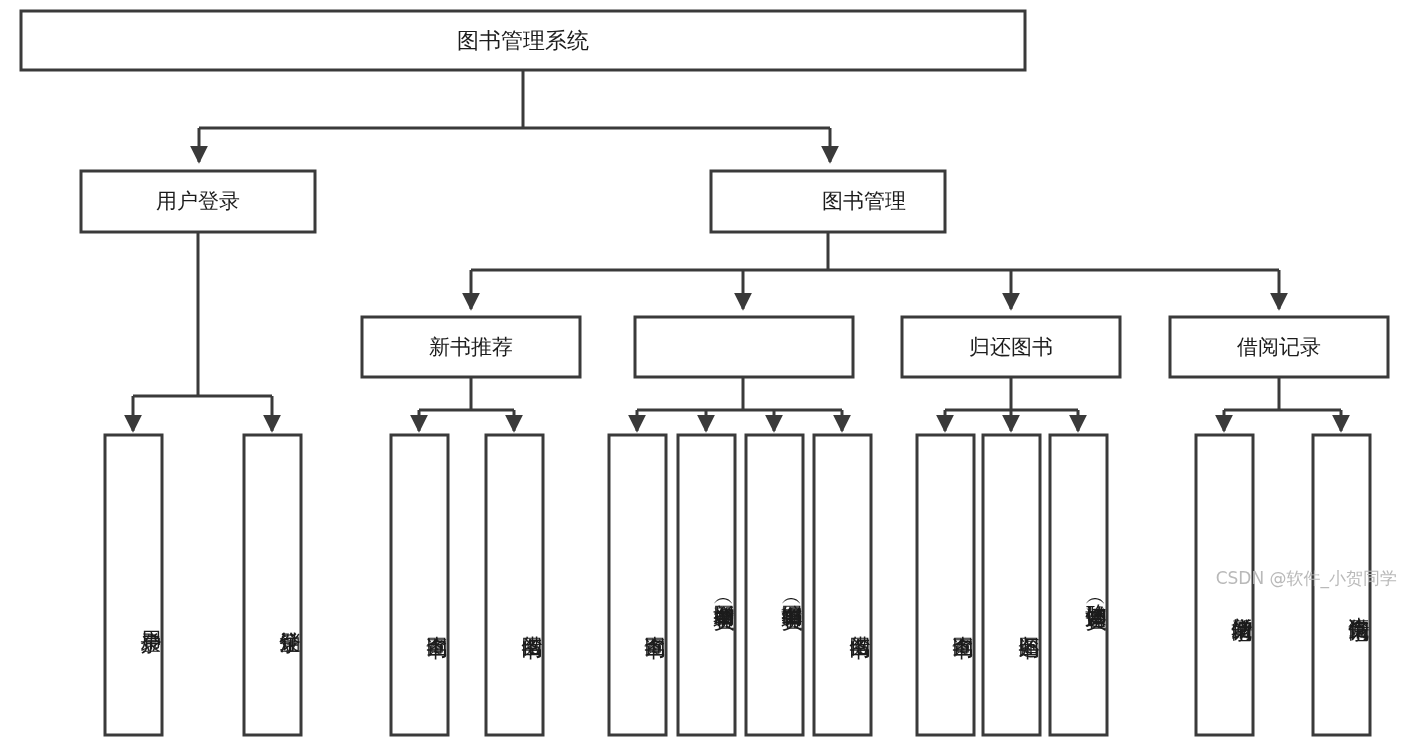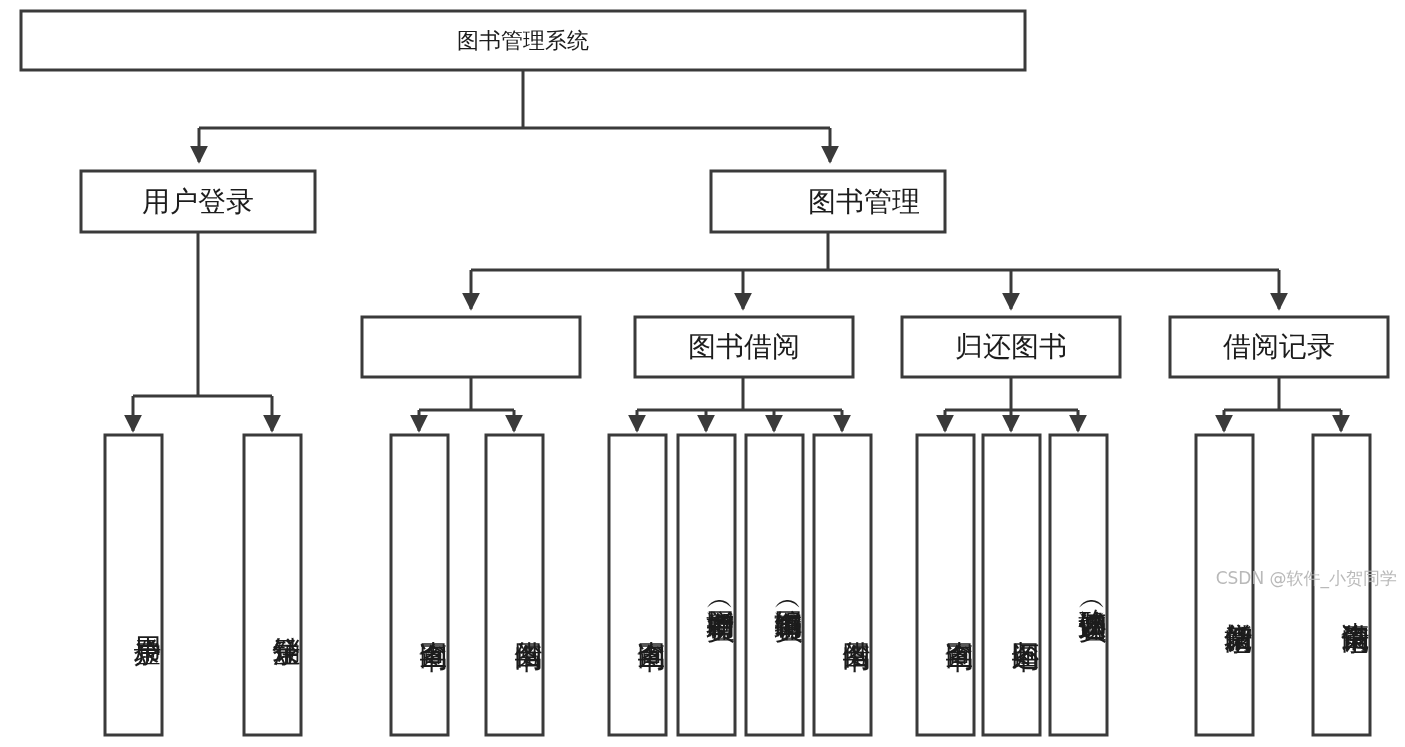--- a/index.html
+++ b/index.html
@@ -41,21 +41,21 @@
     fill: #3a3a3a;
     stroke: none;
   }
   .node-label {
     position: absolute;
     display: flex;
     align-items: center;
     justify-content: center;
     color: #1c1c1c;
     font-family: "DejaVu Sans", "Liberation Sans", sans-serif;
-    font-size: 28px;
+    font-size: 21px;
     line-height: 1.06;
     white-space: pre;
     text-align: center;
     pointer-events: none;
   }
   .node-label.vertical {
     writing-mode: vertical-rl;
     text-orientation: upright;
     letter-spacing: 1px;
     align-items: flex-start;
@@ -145,21 +145,21 @@
 
     <rect class="node-box" x="1196" y="435" width="57" height="300"></rect>
     <rect class="node-box" x="1313" y="435" width="57" height="300"></rect>
   </svg>
 
   <div class="node-label" style="left:21px; top:11px; width:1004px; height:59px; font-size:22px;">图书管理系统</div>
 
   <div class="node-label" style="left:81px; top:171px; width:234px; height:61px;">用户登录</div>
   <div class="node-label" style="left:711px; top:171px; width:234px; height:61px;padding-left:36px;">图书管理</div>
 
-  <div class="node-label" style="left:635px; top:317px; width:218px; height:60px;">图书借阅</div>
+  <div class="node-label" style="left:362px; top:317px; width:218px; height:60px;">新书推荐</div>
   <div class="node-label" style="left:902px; top:317px; width:218px; height:60px;">归还图书</div>
   <div class="node-label" style="left:1170px; top:317px; width:218px; height:60px;border-radius:19px;">借阅记录</div>
 
   <div class="node-label vertical" style="left:105px; top:490px; width:57px; height:245px;">用户登录</div>
   <div class="node-label vertical" style="left:244px; top:490px; width:57px; height:245px;">注销登录</div>
 
   <div class="node-label vertical" style="left:391px; top:500px; width:57px; height:235px;">查询图书</div>
   <div class="node-label vertical" style="left:486px; top:500px; width:57px; height:235px;">借阅图书</div>
 
   <div class="node-label vertical" style="left:609px; top:500px; width:57px; height:235px;">查询图书</div>

